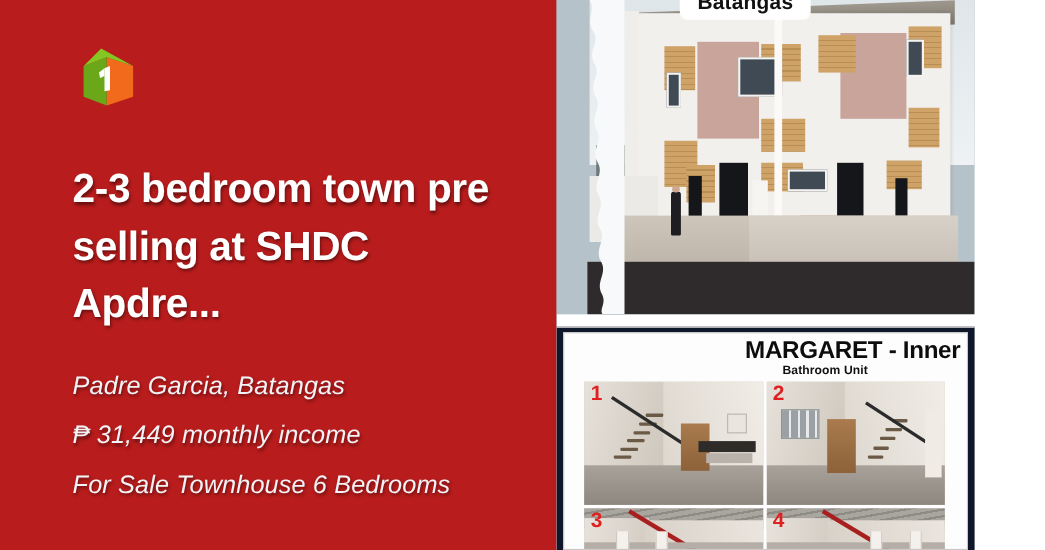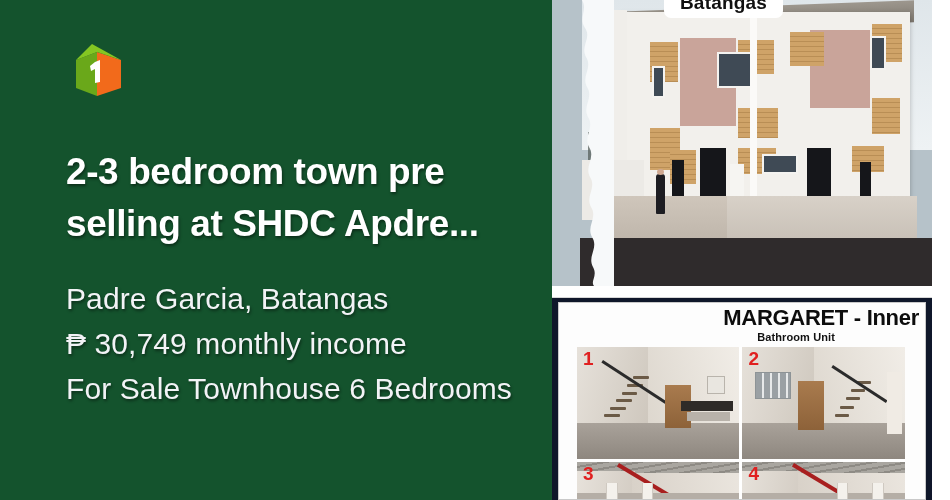--- a/index.html
+++ b/index.html
@@ -10,21 +10,21 @@
   }
   .card {
     position:relative; width:950px; height:500px; display:flex;
     background:#252d40;
   }
 
   
   .info-panel {
     position:relative;
     width:670px; height:500px;
-    background:#14532d;
+    background:#b91c1c;
     padding:38px 40px 0 66px;
     display:flex; flex-direction:column;
   }
 
   
   .logo {
     position:relative;
     width:62px; height:62px;
     flex:0 0 auto;
   }
@@ -39,27 +39,28 @@
     color:#ffffff;
     letter-spacing:-0.4px;
     text-shadow:1px 2px 3px rgba(0,0,0,0.45);
     max-width:462px;
     white-space:pre-line;
   }
 
   
   .meta { margin-top:26px; }
   .meta-line {
-    font-size:30px;
+    font-size:23px;
     line-height:45px;
     color:#f2f3f6;
     font-weight:normal;
     letter-spacing:0.1px;
     text-shadow:1px 2px 3px rgba(0,0,0,0.45);
     white-space:nowrap;
+    font-style:italic;
   }
 
   
   .media-panel {
     position:relative;
     width:444px; height:500px;
     background:#ffffff;
     overflow:hidden;
     flex:0 0 auto;
   }
@@ -313,21 +314,21 @@
         <polygon points="29,24 34,22 34,44 29,45" fill="#ffffff"></polygon>
         <polygon points="24,28 29,24 29,31 25,33" fill="#ffffff"></polygon>
       </svg>
     </div>
 
     <div class="title">2-3 bedroom town pre
 selling at SHDC Apdre...</div>
 
     <div class="meta">
       <div class="meta-line">Padre Garcia, Batangas</div>
-      <div class="meta-line">₱ 30,749 monthly income</div>
+      <div class="meta-line">₱ 31,449 monthly income</div>
       <div class="meta-line">For Sale Townhouse 6 Bedrooms</div>
     </div>
 
   </div>
 
   <div class="media-panel">
 
     <div class="photo-exterior">
       <div class="sky"></div>
       <div class="trees"></div>

